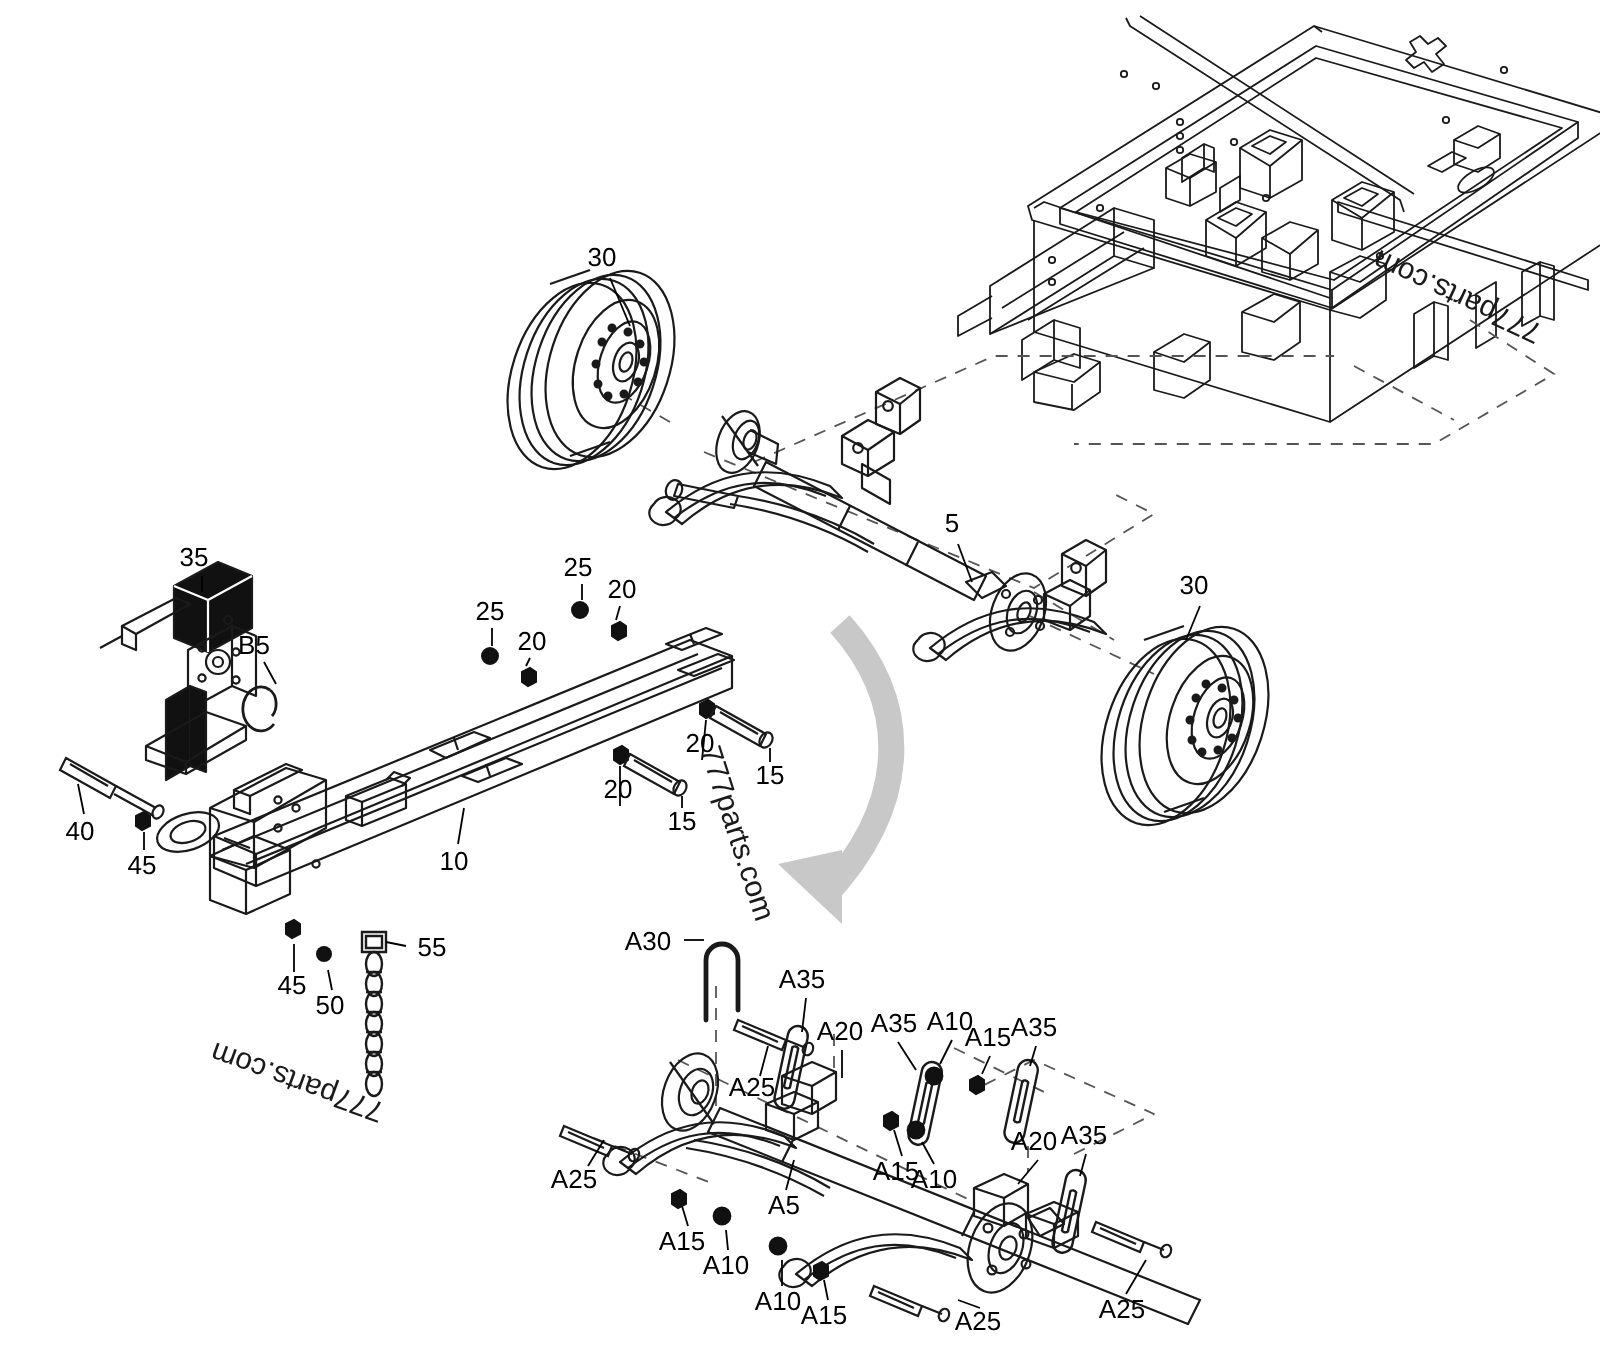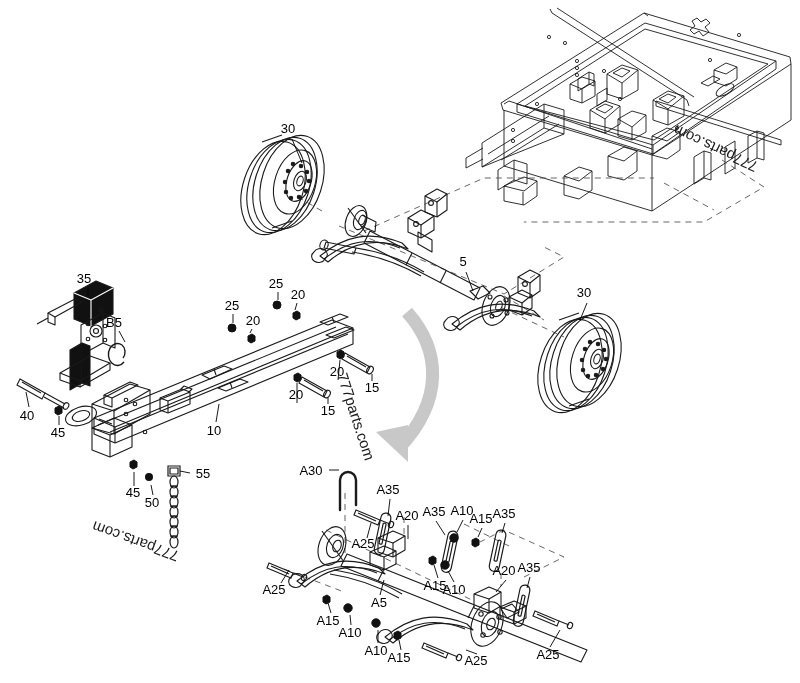--- a/index.html
+++ b/index.html
@@ -1,18 +1,18 @@
 <!DOCTYPE html>
 <html><head>
 <meta charset="utf-8">
 <style>
   html,body{margin:0;padding:0;background:#ffffff;}
   body{width:800px;height:683px;position:relative;overflow:hidden;
        font-family:"Liberation Sans",sans-serif;}
-  #stage{position:absolute;left:4px;top:0;width:660px;height:683px;}
+  #stage{position:absolute;left:17px;top:0;width:660px;height:683px;}
   svg{position:absolute;left:0;top:0;width:800px;height:683px;}
   .lbl{font-family:"Liberation Sans",sans-serif;font-size:13px;fill:#000;}
   .wm{font-family:"Liberation Sans",sans-serif;font-size:15px;fill:#1a1a1a;}
   text{white-space:pre;}
 </style>
 </head>
 <body>
 
 <div id="stage">
 <svg viewBox="0 0 800 683" xmlns="http://www.w3.org/2000/svg">

